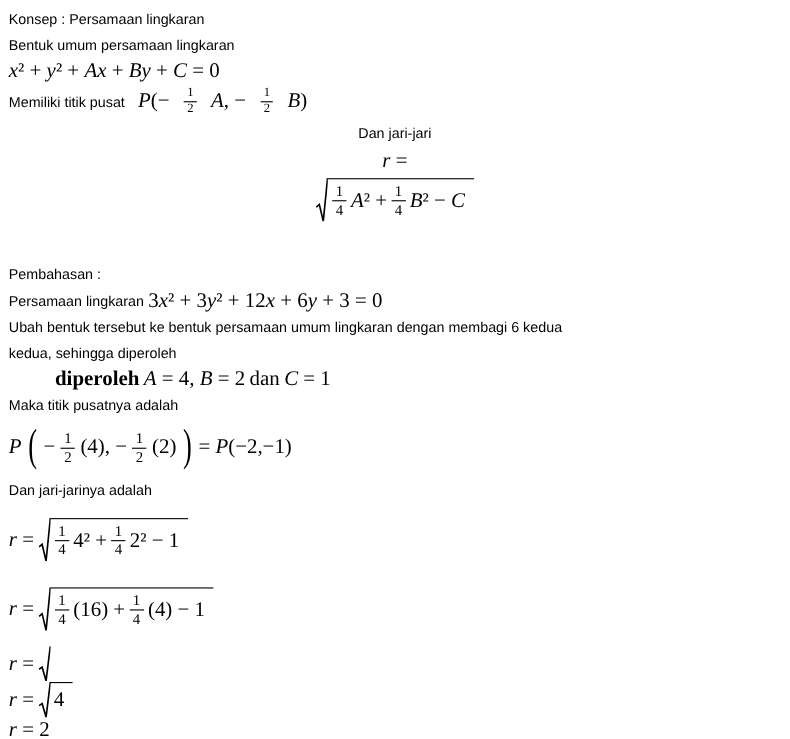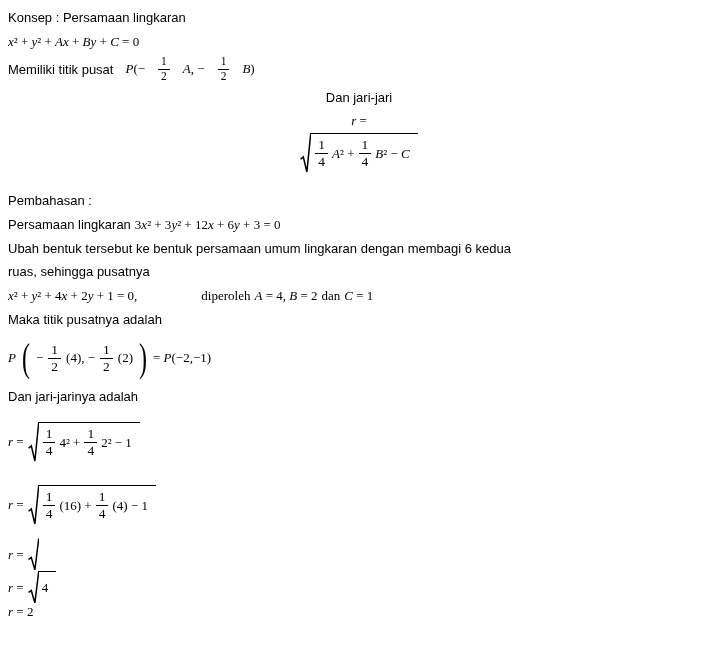--- a/index.html
+++ b/index.html
@@ -3,21 +3,21 @@
 <meta charset="utf-8">
 <style>
   html,body { margin:0; padding:0; }
   body {
     width:718px; height:672px; background:#ffffff; overflow:hidden;
     font-family:"Liberation Sans", sans-serif; color:#000000;
   }
   #page { padding:6px 8px 0 8px; }
 
   .t-sans { font-family:"Liberation Sans", sans-serif; font-size:13px; line-height:23px; }
-  .t-math { font-family:"Liberation Serif", serif; font-size:13px; }
+  .t-math { font-family:"Liberation Serif", serif; font-size:19px; }
   .math-line { line-height:25px; }
   .frow { display:flex; align-items:center; gap:4px; }
 
   
   .frac { display:inline-flex; flex-direction:column; align-items:center;
           font-family:"Liberation Serif", serif; line-height:1.2; margin:0 1px; }
   .frac .fn { border-bottom:1.4px solid #000; padding:0 3px; }
   .frac .fd { padding:0 3px; }
   .frac-sm { font-size:11.5px; }
   .frac-md { font-size:13.5px; }
@@ -28,34 +28,35 @@
   .sqrt-body { border-top:1.5px solid #000; padding:3px 8px 3px 4px;
                display:inline-flex; align-items:center; gap:3px; }
 
   
   .bigp { display:inline-block; transform:scaleY(1.7); font-size:24px;
           font-family:"Liberation Serif", serif; margin:0 2px; font-weight:400; }
 
   
   #l-center   { min-height:30px;gap:12px; }
   #l-radius   { min-height:46px; margin-top:2px;flex-direction:column; }
-  #l-pembahasan { margin-top:16px; }
+  #l-pembahasan { margin-top:36px; }
   #l-p-calc   { min-height:50px; margin:2px 0; }
   #l-r1       { min-height:56px; margin-top:6px; }
   #l-r2       { min-height:58px; margin-top:6px; }
   #l-r3       { min-height:26px; margin-top:4px; }
   #l-r4, #l-r5 { min-height:25px; }
-  .gap-left   { margin-left:60px; }
+  .gap-left   { margin-left:42px;font-weight:bold; }
 </style>
 </head>
 <body>
 
 <div id="page">
 
   <div class="t-sans">Konsep : Persamaan lingkaran</div>
+  <div class="t-sans">Bentuk umum persamaan lingkaran</div>
   <div class="t-math math-line math-auto"><i>x</i>² + <i>y</i>² + <i>A</i><i>x</i> + <i>B</i><i>y</i> + <i>C</i> = 0</div>
 
   <div id="l-center" class="frow">
     <span class="t-sans">Memiliki titik pusat</span>
     <span class="t-math math-auto"><i>P</i>(−</span>
     <span class="frac frac-sm">
       <span class="fn">1</span>
       <span class="fd">2</span>
     </span>
     <span class="t-math math-auto"><i>A</i>, −</span>
@@ -89,24 +90,23 @@
   </div>
 
   <div id="l-pembahasan" class="t-sans">Pembahasan :</div>
 
   <div class="frow">
     <span class="t-sans">Persamaan lingkaran</span>
     <span class="t-math math-line math-auto">3<i>x</i>² + 3<i>y</i>² + 12<i>x</i> + 6<i>y</i> + 3 = 0</span>
   </div>
 
   <div class="t-sans">Ubah bentuk tersebut ke bentuk persamaan umum lingkaran dengan membagi 6 kedua</div>
-  <div class="t-sans">ruas, sehingga pusatnya</div>
+  <div class="t-sans">kedua, sehingga diperoleh</div>
 
   <div class="frow math-line">
-    <span class="t-math math-auto"><i>x</i>² + <i>y</i>² + 4<i>x</i> + 2<i>y</i> + 1 = 0,</span>
     <span class="t-math gap-left">diperoleh</span>
     <span class="t-math math-auto"><i>A</i> = 4, <i>B</i> = 2</span>
     <span class="t-math">dan</span>
     <span class="t-math math-auto"><i>C</i> = 1</span>
   </div>
 
   <div class="t-sans">Maka titik pusatnya adalah</div>
 
   <div id="l-p-calc" class="frow">
     <span class="t-math math-auto"><i>P</i></span>

